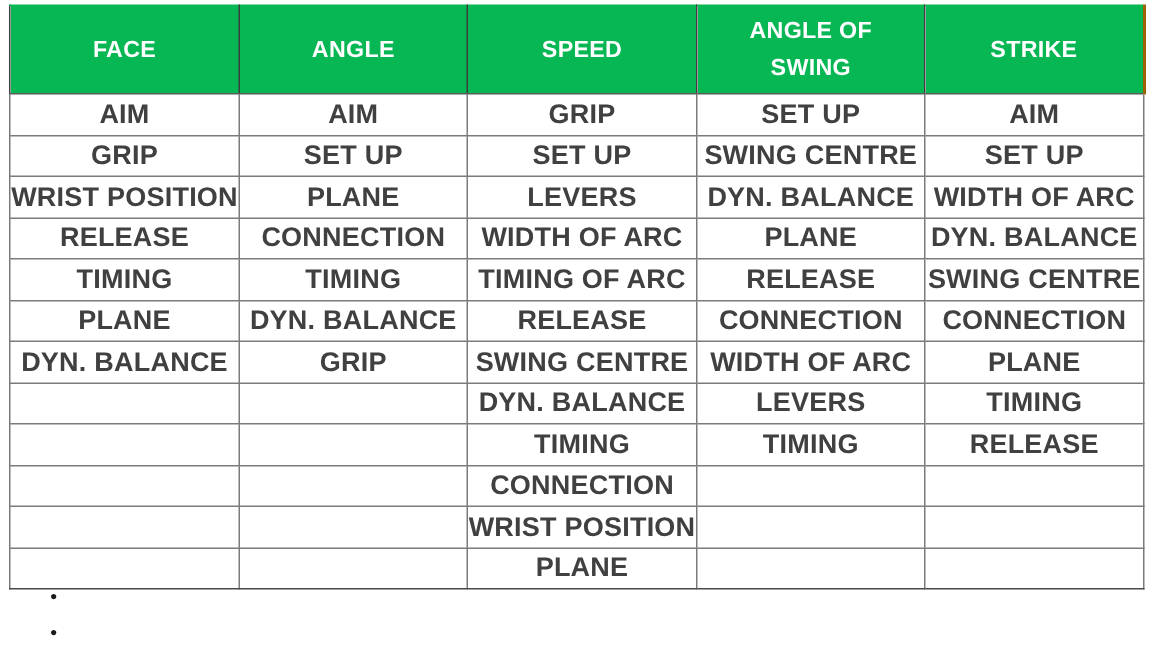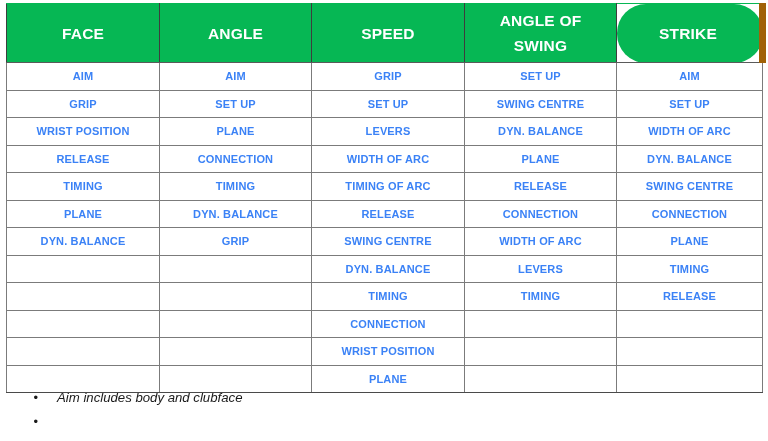--- a/index.html
+++ b/index.html
@@ -66,33 +66,32 @@
     border-bottom: 1px solid #5a5a5a;
   }
   table.matrix thead th.sep {
     border-left: 1px solid #3d3d3d;
     border-right: 1px solid #3d3d3d;
   }
   table.matrix thead th:first-child {
     border-left: 1px solid #3d3d3d;
   }
   table.matrix thead th:last-child {
-    border-right: 7px solid #a16207;
-    border-radius: 29px;
+    border-right: 2px solid #a16207;
   }
 
   table.matrix thead th .hl {
     display: block;
   }
 
   table.matrix tbody td {
     height: 26.5px;
-    color: #3b82f6;
+    color: #404040;
     font-weight: bold;
-    font-size: 11px;
+    font-size: 18px;
     letter-spacing: 0.15px;
   }
 
   table.matrix tbody tr:last-child td {
     border-bottom: 1px solid #4a4a4a;
   }
 
   
   .notes {
     position: absolute;
@@ -248,20 +247,19 @@
             <td></td>
             <td></td>
           </tr>
         </tbody>
     </table>
   </div>
 
   <div class="notes">
       <div class="note-row">
         <div class="note-bullet">•</div>
-        <div class="note-text"><span>Aim includes body and clubface</span></div>
       </div>
       <div class="note-row">
         <div class="note-bullet">•</div>
       </div>
     </div>
 
 </div>
 
 </body></html>

